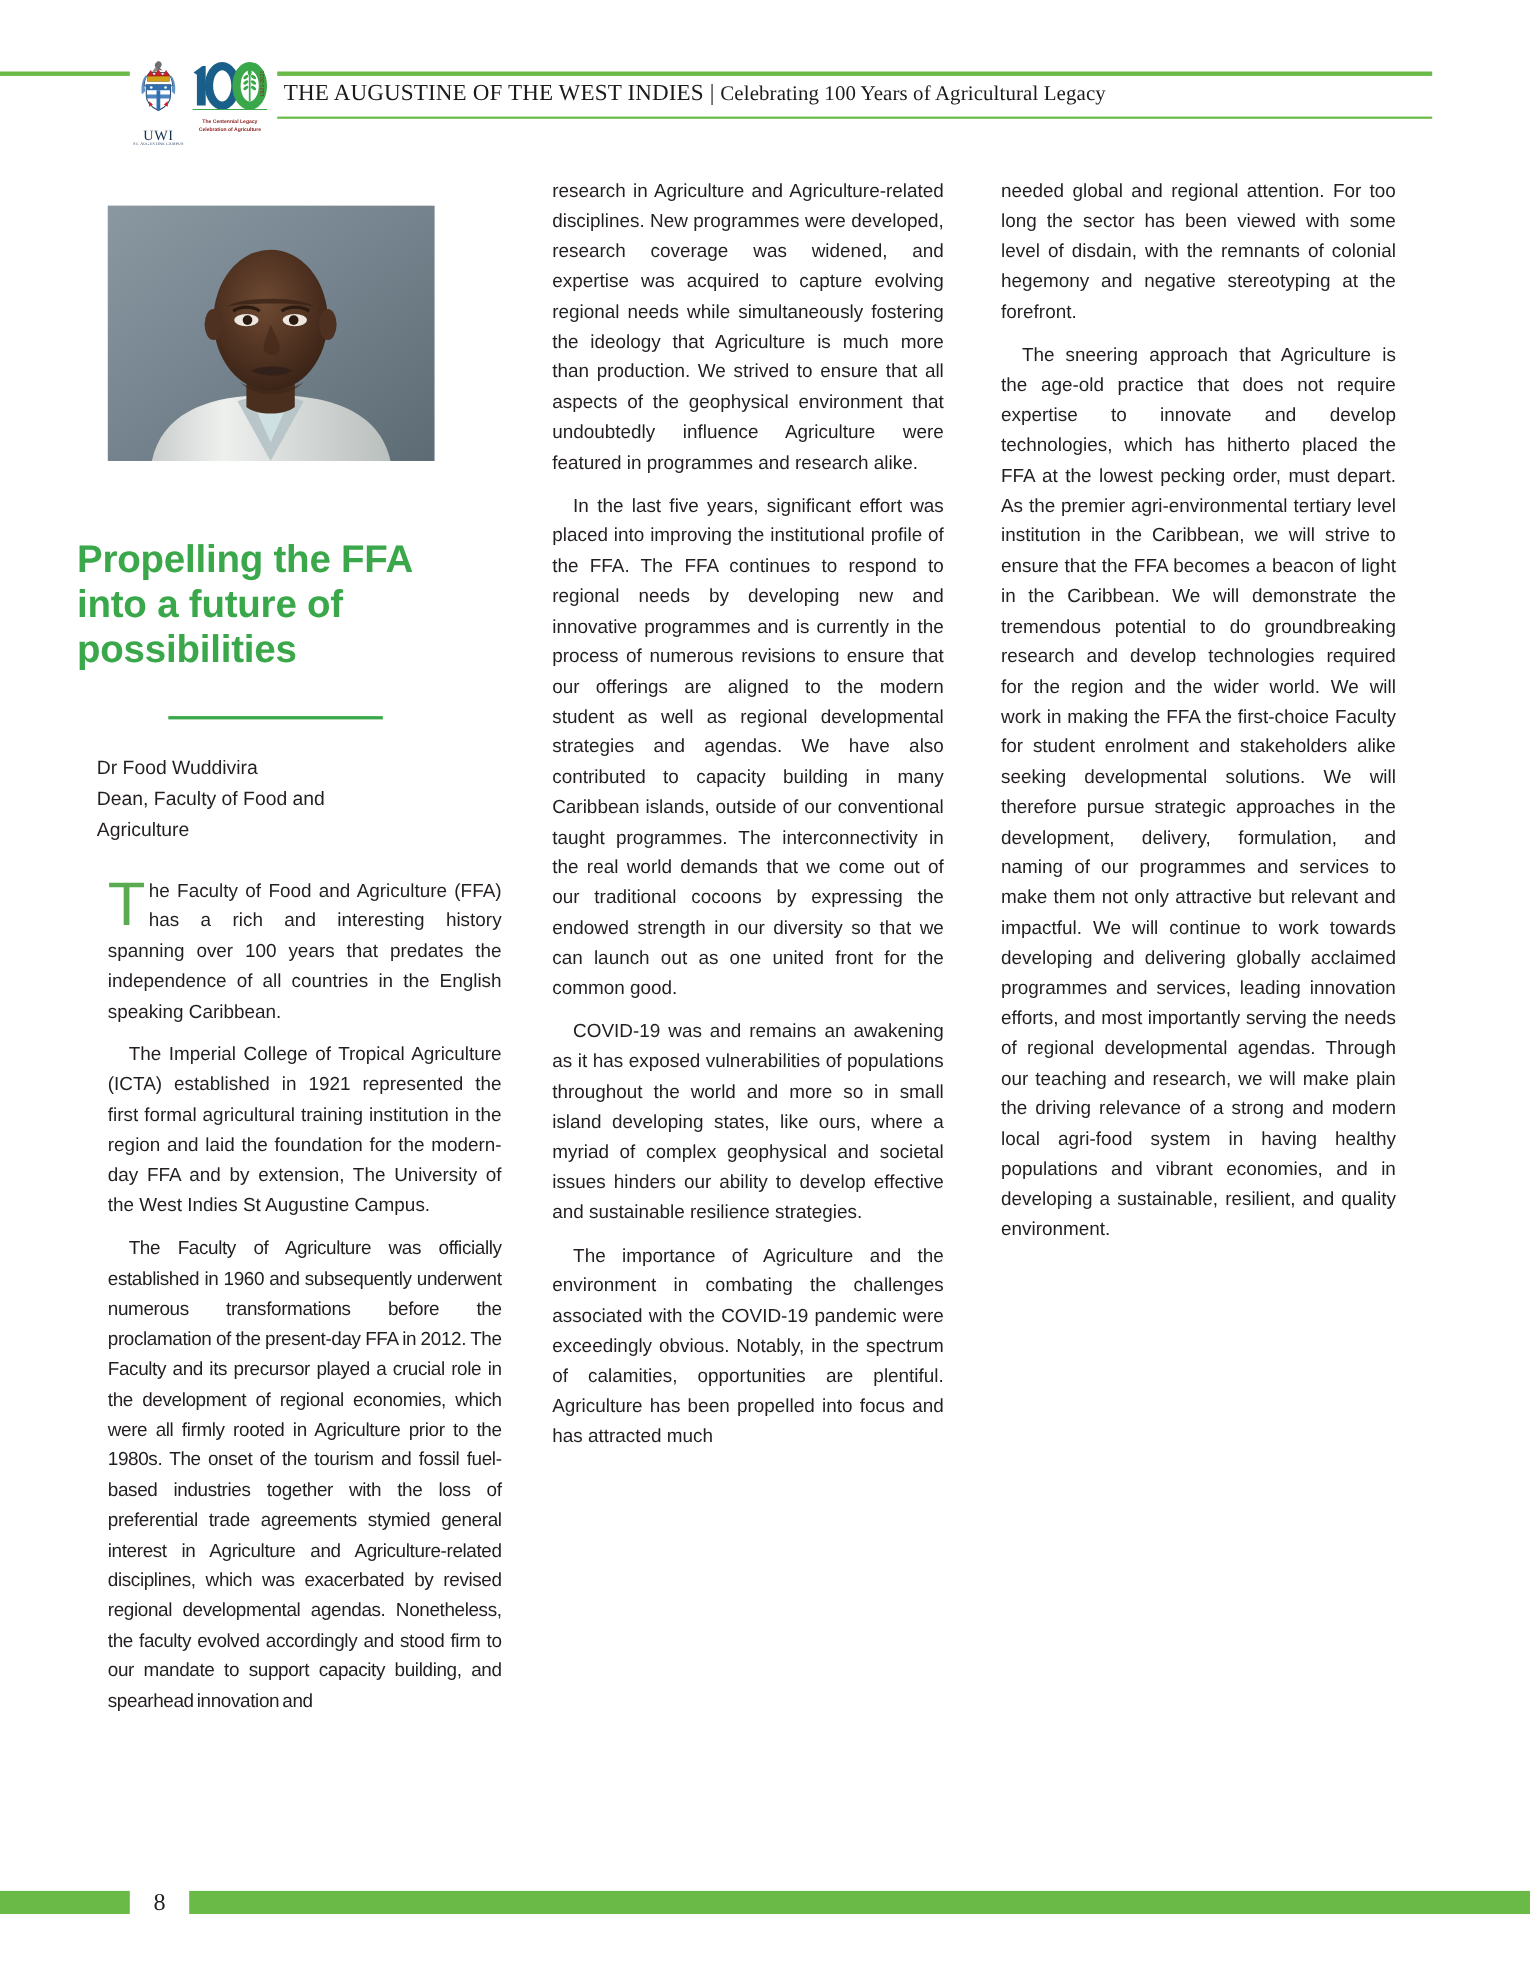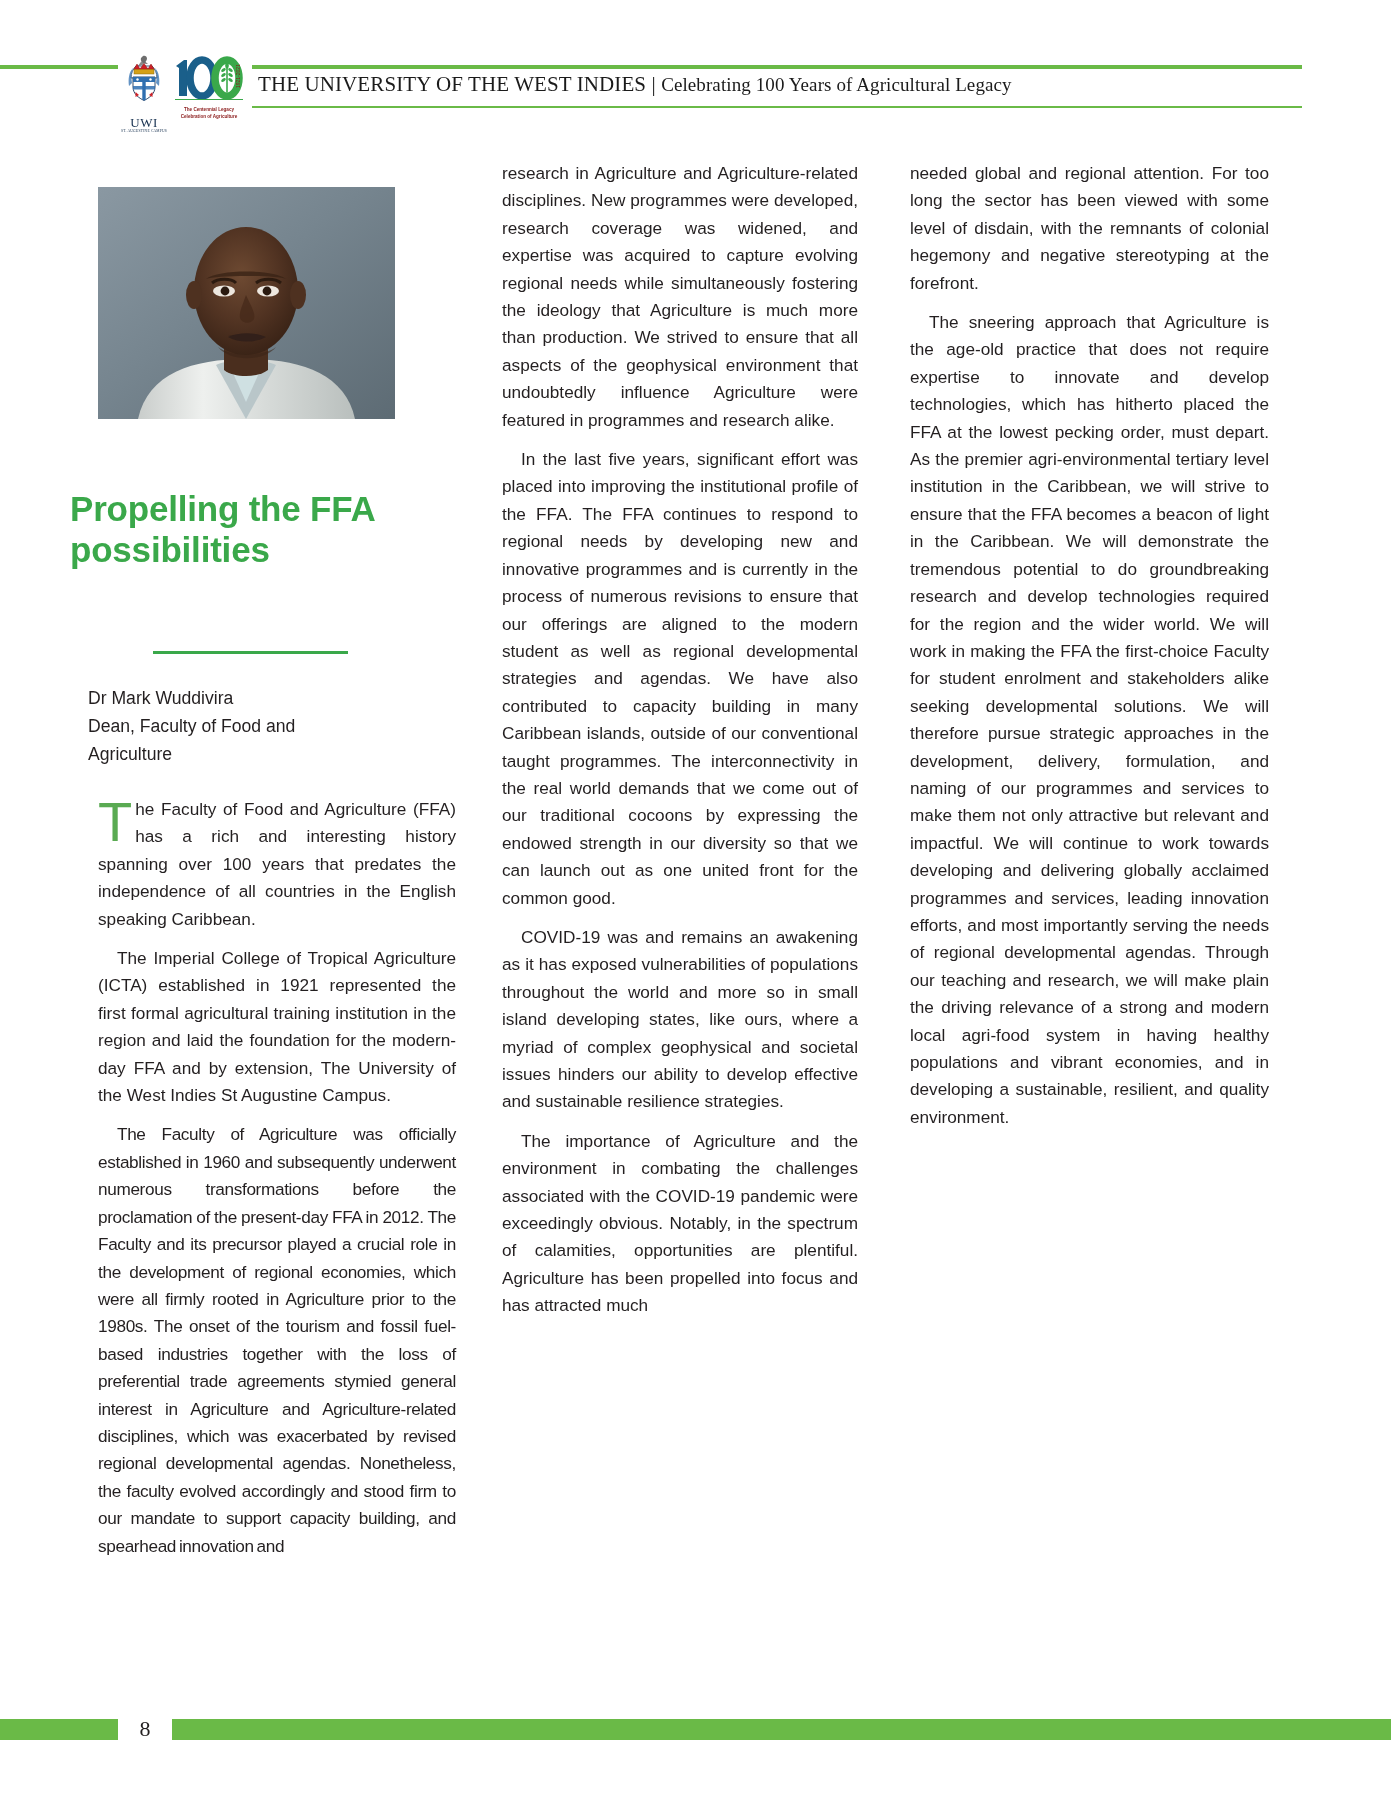--- a/index.html
+++ b/index.html
@@ -272,21 +272,21 @@
         </g>
 
         <text x="68" y="32" transform="rotate(-90 68 32)" font-family="Liberation Sans, sans-serif" font-size="5" fill="#8a1a1a">1921-2021</text>
         <line x1="3" y1="43.5" x2="71" y2="43.5" stroke="#3aa84a" stroke-width="1"></line>
       </svg>
       <div class="cap">The Centennial Legacy</div>
       <div class="cap">Celebration of Agriculture</div>
     </div>
 
     <div class="header-title">
-      <span>THE UNIVERSITY OF THE WEST INDIES</span>
+      <span>THE AUGUSTINE OF THE WEST INDIES</span>
       <span>|</span>
       <span class="sub">Celebrating 100  Years of Agricultural Legacy</span>
     </div>
   </div>
 
   <div class="portrait">
     <svg width="297" height="232" viewBox="0 0 297 232" preserveAspectRatio="none">
       <defs>
         <linearGradient id="bg" x1="0" y1="0" x2="1" y2="1">
           <stop offset="0%" stop-color="#8a98a2"></stop>
@@ -330,26 +330,27 @@
       <path d="M148 108 C143 122 139 130 144 134 C148 137 154 136 156 132 C158 127 153 119 148 108 Z" fill="#452a1a" opacity=".75"></path>
 
       <path d="M130 150 C140 145 158 145 168 150 C158 156 140 156 130 150 Z" fill="#32201a"></path>
 
       <path d="M120 160 C132 170 166 170 178 160 C166 175 132 175 120 160 Z" fill="#3b2417" opacity=".55"></path>
     </svg>
   </div>
 
   <div class="article-title">
     <div>Propelling the FFA</div>
+    <div>into a future of</div>
     <div>possibilities</div>
   </div>
   <div class="title-rule"></div>
 
   <div class="byline">
-    <div>Dr Mark Wuddivira</div>
+    <div>Dr Food Wuddivira</div>
     <div>Dean, Faculty of Food and</div>
     <div>Agriculture</div>
   </div>
 
   <div class="col col-1">
     <p class="first"><span class="dropcap">T</span><span>he Faculty of Food and Agriculture (FFA) has a rich and interesting history spanning over 100 years that predates the independence of all countries in the English speaking Caribbean.</span></p>
     <p><span>The Imperial College of Tropical Agriculture (ICTA) established in 1921 represented the first formal agricultural training institution in the region and laid the foundation for the modern-day FFA and by extension, The University of the West Indies St Augustine Campus.</span></p>
     <p class="tight"><span>The Faculty of Agriculture was officially established in 1960 and subsequently underwent numerous transformations before the proclamation of the present-day FFA in 2012. The Faculty and its precursor played a crucial role in the development of regional economies, which were all firmly rooted in Agriculture prior to the 1980s. The onset of the tourism and fossil fuel-based industries together with the loss of preferential trade agreements stymied general interest in Agriculture and Agriculture-related disciplines, which was exacerbated by revised regional developmental agendas. Nonetheless, the faculty evolved accordingly and stood firm to our mandate to support capacity building, and spearhead innovation and</span></p>
   </div>
 

